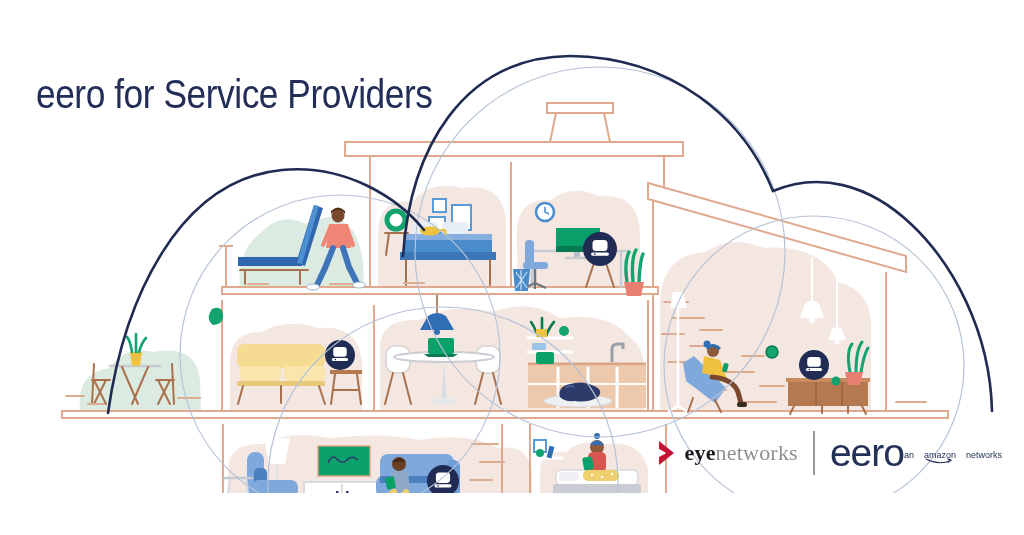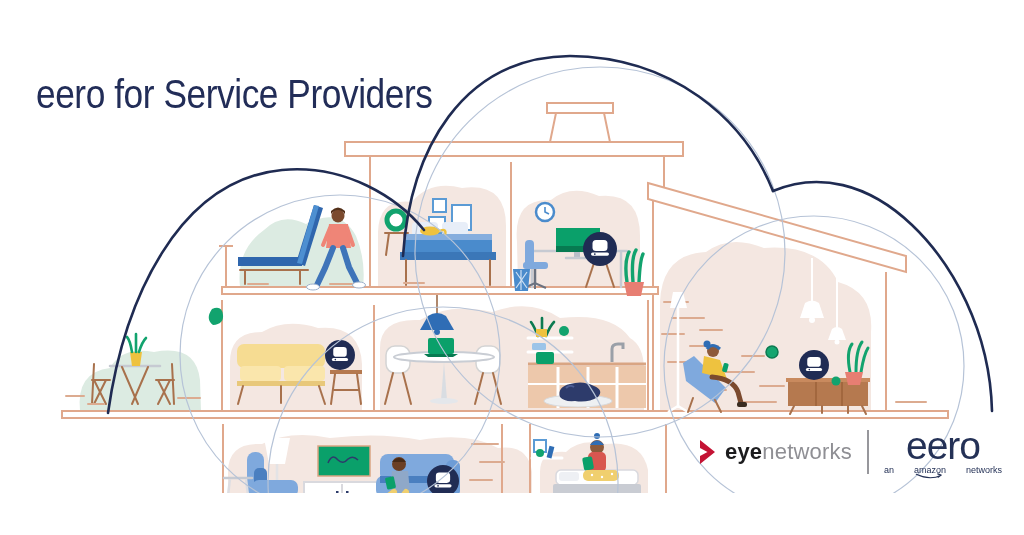--- a/index.html
+++ b/index.html
@@ -15,28 +15,28 @@
   .blobG{fill:#dcebe2;}
   .wood{stroke:#a8714c;stroke-width:2;fill:none;stroke-linecap:round;}
   .grayl{stroke:#c6cad2;stroke-width:2.5;fill:none;stroke-linecap:round;}
   .whitel{stroke:#ffffff;stroke-width:3;fill:none;stroke-linecap:round;}
   .dash{stroke:#dcab90;stroke-width:2;stroke-linecap:round;}
   .ring{fill:none;stroke:#b6c3d7;stroke-width:1.2;}
   .dome{fill:none;stroke:#1f2b52;stroke-width:2.6;stroke-linecap:round;}
   .teal{fill:#12a36e;}
   
   .brandbar{position:absolute;right:22px;bottom:18px;display:flex;align-items:center;gap:15px;}
-  .eyenet{display:flex;align-items:center;gap:7px;}
+  .eyenet{display:flex;align-items:center;gap:7px;font-family:Liberation Serif, serif;}
   .eyenet .word{font-size:22px;letter-spacing:0.2px;}
   .eyenet .bold{color:#1c1c1e;font-weight:700;}
   .eyenet .light{color:#8f8f94;font-weight:400;}
   .vdivider{width:2px;height:44px;background:#97979c;}
-  .eerologo{display:flex;flex-direction:column;align-items:center;}
+  .eerologo{display:flex;flex-direction:row;align-items:center;}
   .eerologo .word{font-size:39px;color:#243156;font-weight:500;line-height:0.8;letter-spacing:-1px;}
-  .tagline{display:flex;gap:20px;font-size:9px;color:#243156;margin-top:4px;align-items:baseline;}
+  .tagline{display:flex;gap:10px;font-size:9px;color:#243156;margin-top:4px;align-items:baseline;}
   .amz{position:relative;font-weight:400;}
   .amz svg{position:absolute;left:0;bottom:-4px;width:100%;height:6px;}
 </style>
 </head>
 <body>
 
 <div class="frame">
 
   <h1 class="title">eero for Service Providers</h1>
 

